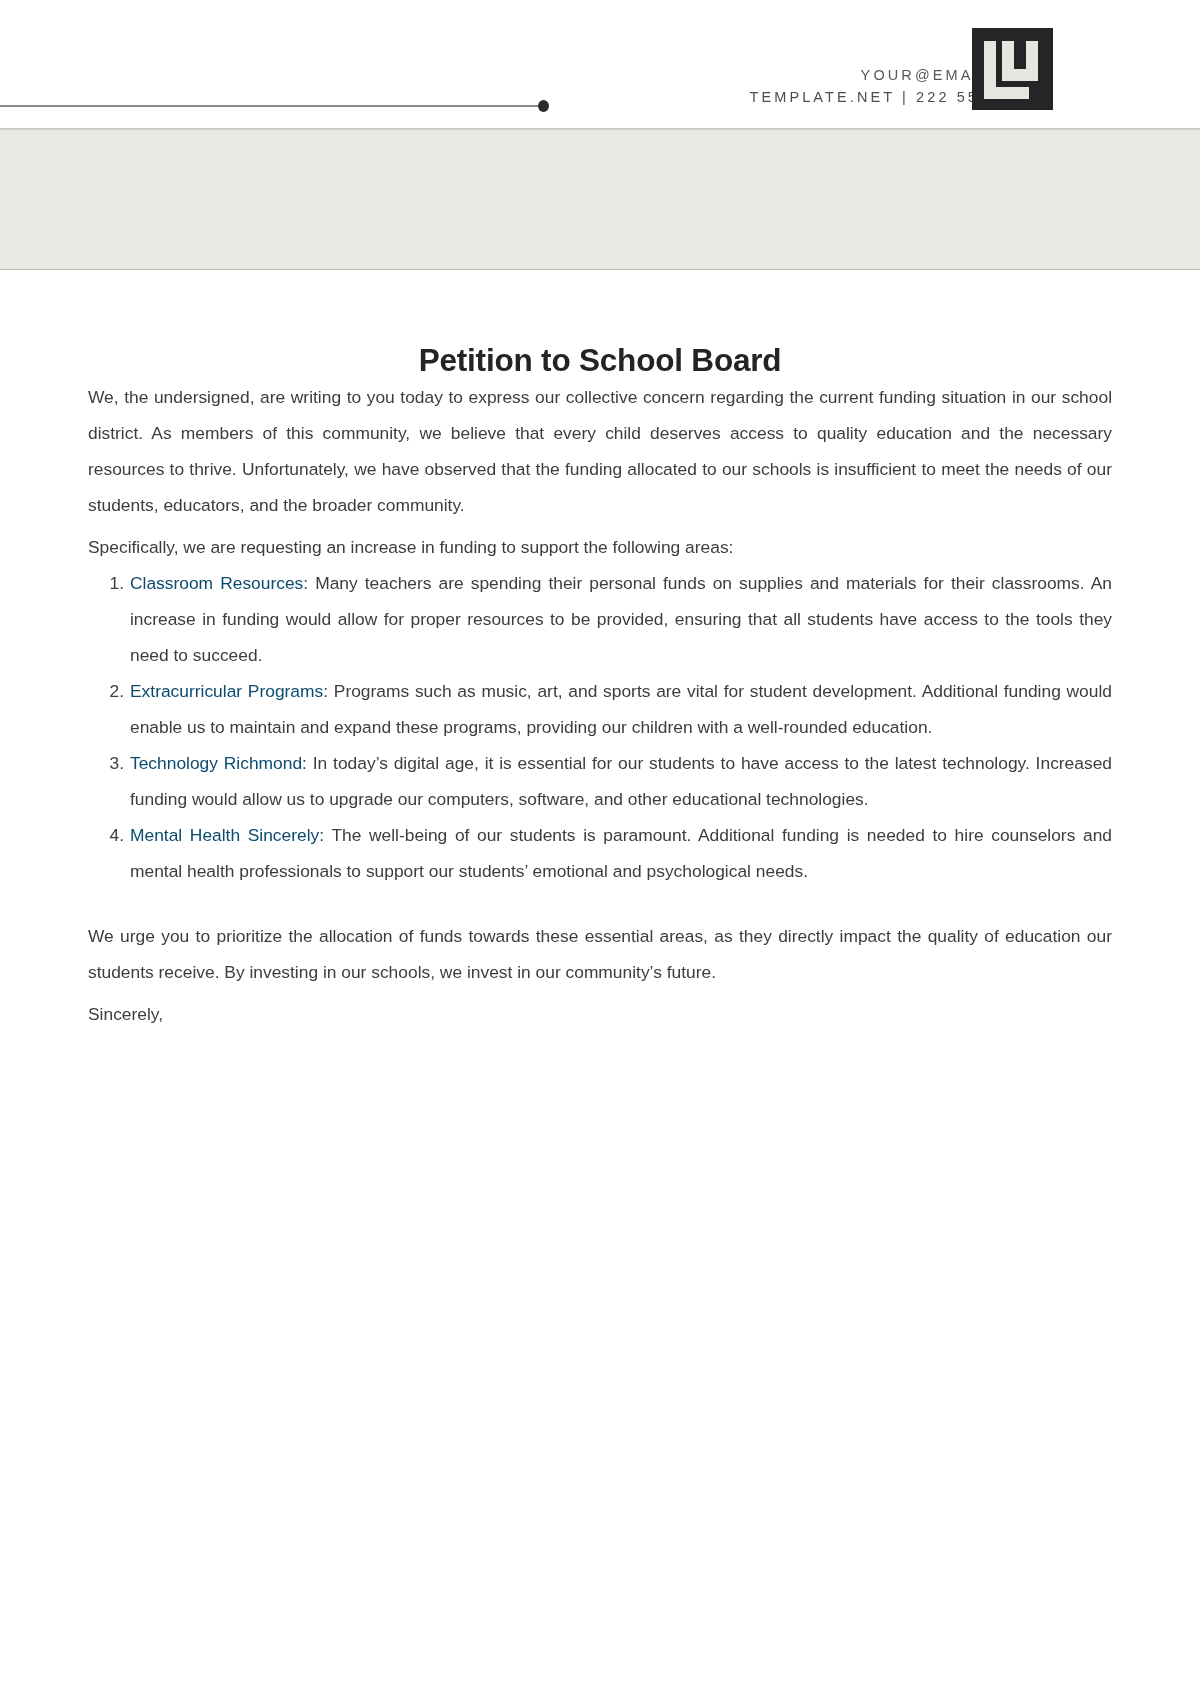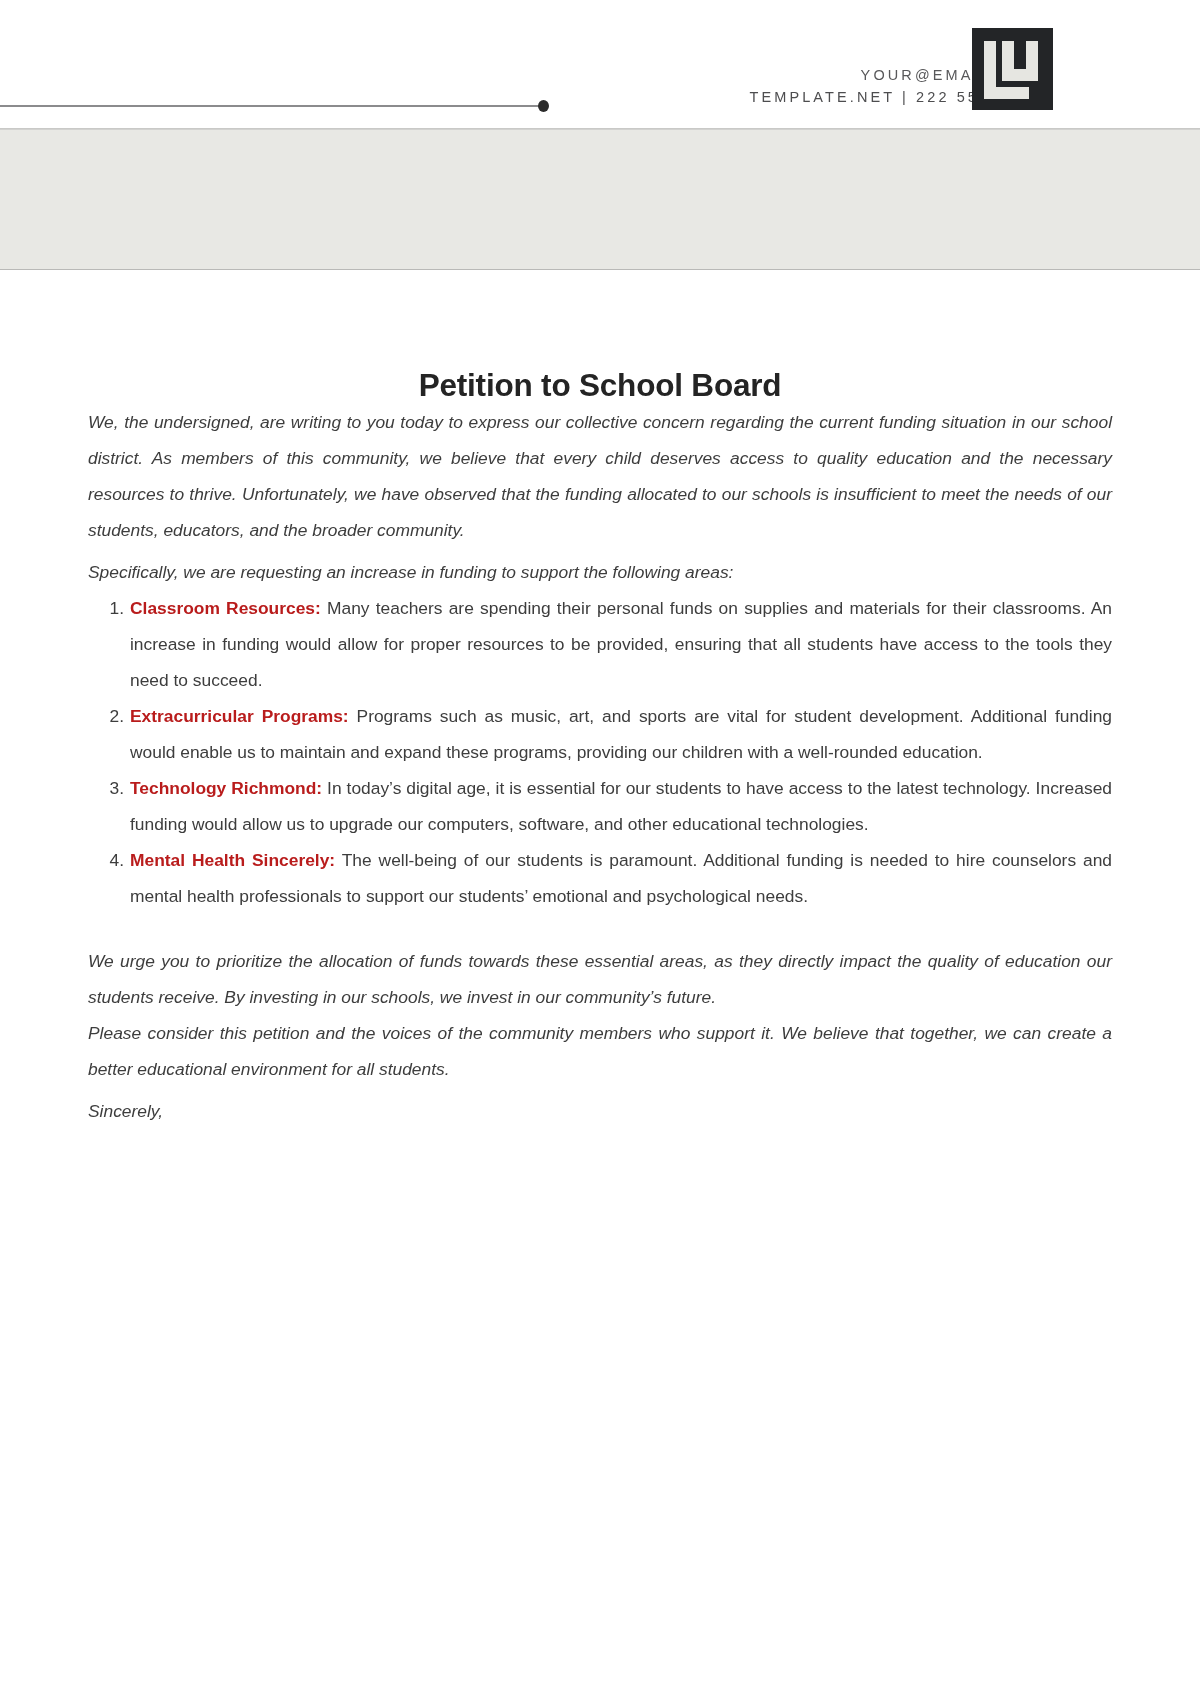--- a/index.html
+++ b/index.html
@@ -77,21 +77,21 @@
     border-top: 1px solid #d2d2d0;
   }
 
   
   .sheet {
     padding: 0 88px 0 88px;
     background: #ffffff;
   }
   .doc-title {
     margin: 0;
-    padding-top: 97px;
+    padding-top: 72px;
     text-align: center;
     font-size: 31.5px;
     font-weight: bold;
     color: #242424;
     letter-spacing: -0.2px;
   }
   .addr-block {
     margin-top: 30px;
   }
   .addr-line {
@@ -102,21 +102,20 @@
   .addr-line.bold { font-weight: bold; color: #262626; }
   .addr-line .lbl { font-weight: bold; color: #262626; }
 
   .para {
     font-size: 17.4px;
     line-height: 36px;
     color: #3d3d3d;
     text-align: justify;
     text-justify: inter-word;
     margin: 0;
-    font-style: italic;
   }
   .para.left { text-align: left; margin-top: 6px; }
   .spacer { height: 29px; }
 
   ol.items {
     margin: 0;
     padding: 0;
     list-style: none;
     counter-reset: li;
   }
@@ -133,21 +132,21 @@
   ol.items > li::before {
     content: counter(li) ".";
     position: absolute;
     left: 12px;
     top: 0;
     width: 24px;
     text-align: right;
     font-weight: normal;
     color: #3d3d3d;
   }
-  ol.items > li b { color: #b91c1c; font-weight: bold; }
+  ol.items > li b { color: #0c4a6e; font-weight: normal; }
 </style>
 </head>
 <body>
 
 <div class="letterhead">
 
   <div class="rule-wrap">
     <div class="rule-line"></div>
     <div class="rule-dot"></div>
   </div>
@@ -182,16 +181,15 @@
   <ol class="items">
     <li><b>Classroom Resources:</b><span> Many teachers are spending their personal funds on supplies and materials for their classrooms. An increase in funding would allow for proper resources to be provided, ensuring that all students have access to the tools they need to succeed.</span></li>
     <li><b>Extracurricular Programs:</b><span> Programs such as music, art, and sports are vital for student development. Additional funding would enable us to maintain and expand these programs, providing our children with a well-rounded education.</span></li>
     <li><b>Technology Richmond:</b><span> In today’s digital age, it is essential for our students to have access to the latest technology. Increased funding would allow us to upgrade our computers, software, and other educational technologies.</span></li>
     <li><b>Mental Health Sincerely:</b><span> The well-being of our students is paramount. Additional funding is needed to hire counselors and mental health professionals to support our students’ emotional and psychological needs.</span></li>
   </ol>
 
   <div class="spacer"></div>
 
   <p class="para">We urge you to prioritize the allocation of funds towards these essential areas, as they directly impact the quality of education our students receive. By investing in our schools, we invest in our community’s future.</p>
-  <p class="para">Please consider this petition and the voices of the community members who support it. We believe that together, we can create a better educational environment for all students.</p>
   <p class="para left">Sincerely,</p>
 
 </div>
 
 </body></html>

